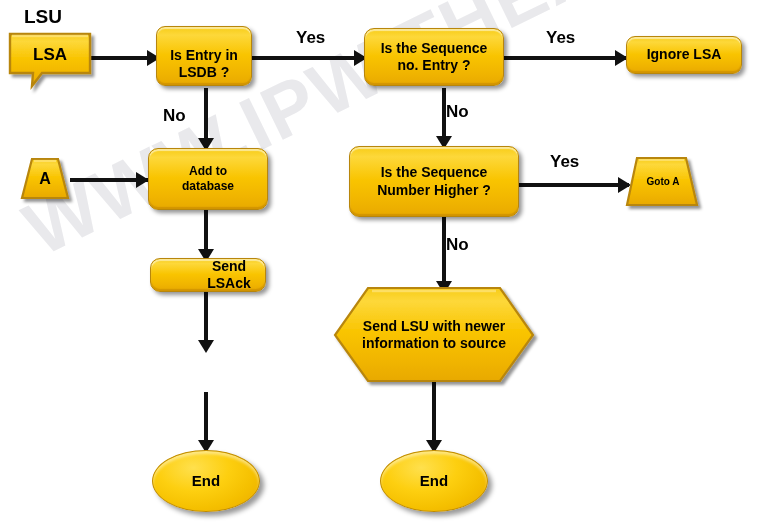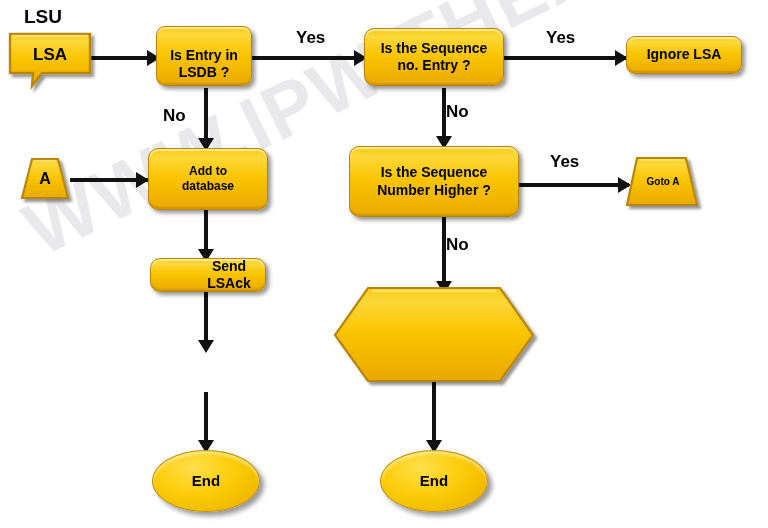--- a/index.html
+++ b/index.html
@@ -249,20 +249,24 @@
   <div class="node boxnode sharp" style="left:150px; top:258px; width:116px; height:34px;padding-left:42px;">
     <span class="txt" style="font-size:14px;">Send LSAck</span>
   </div>
 
 
   <div class="node polyshape" style="left:330px; top:285px; width:208px; height:100px;">
     <svg width="208" height="100" viewBox="0 0 208 100">
       <path d="M38,3 H170 L203,50 L170,96 H38 L5,50 Z" fill="url(#gGold)" stroke="#b8860b" stroke-width="2.2" filter="url(#fShadow)"></path>
       <path d="M42,6 H166" stroke="#ffe680" stroke-width="2.4" opacity="0.7" fill="none"></path>
     </svg>
+    <span class="txt" style="font-size:14px;">
+      <span>Send LSU with newer</span><br>
+      <span>information to source</span>
+    </span>
   </div>
 
   <div class="node ellipse" style="left:152px; top:450px; width:108px; height:62px;">
     <span class="txt" style="font-size:15px;">End</span>
   </div>
 
   <div class="node ellipse" style="left:380px; top:450px; width:108px; height:62px;">
     <span class="txt" style="font-size:15px;">End</span>
   </div>
 

